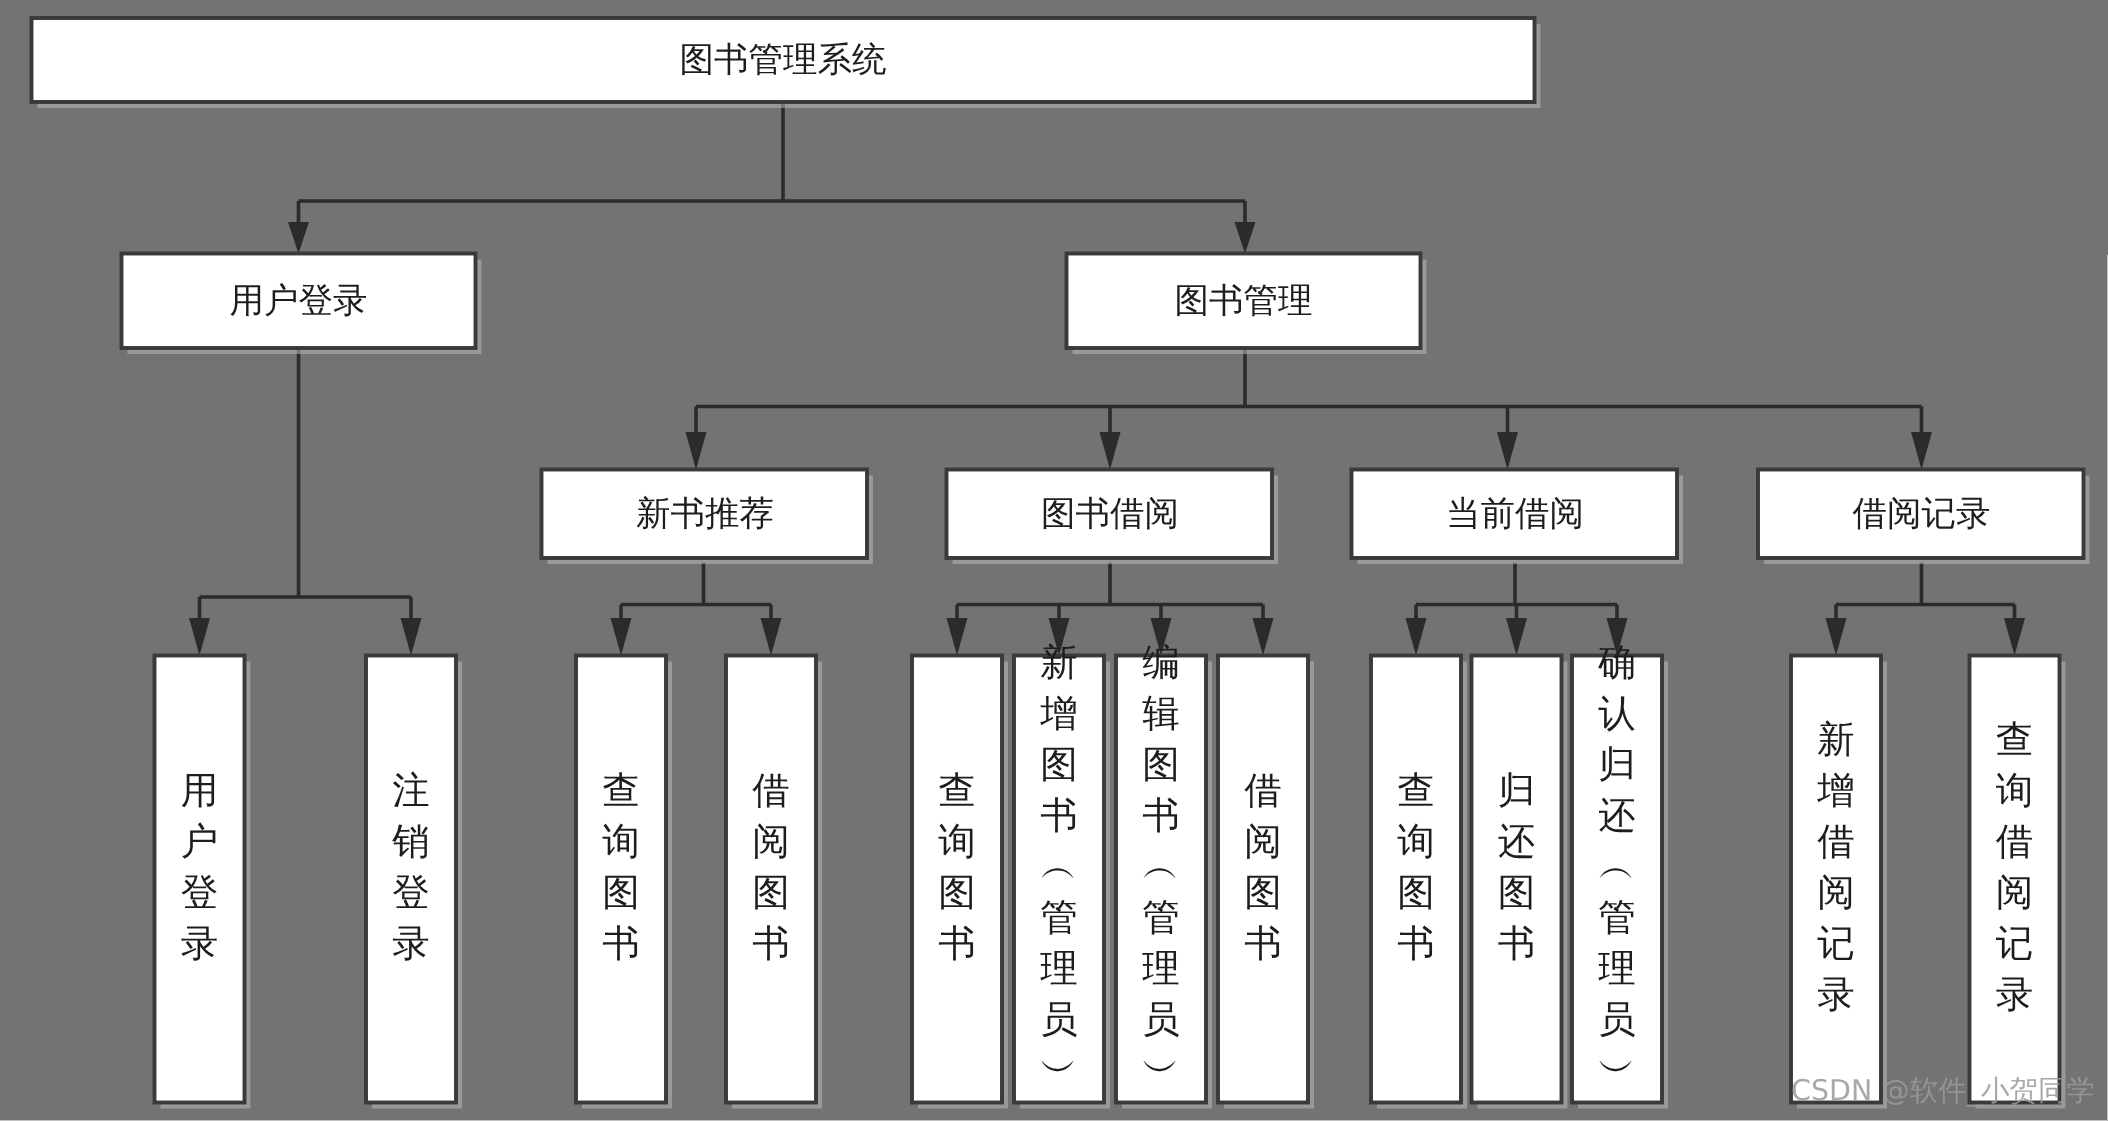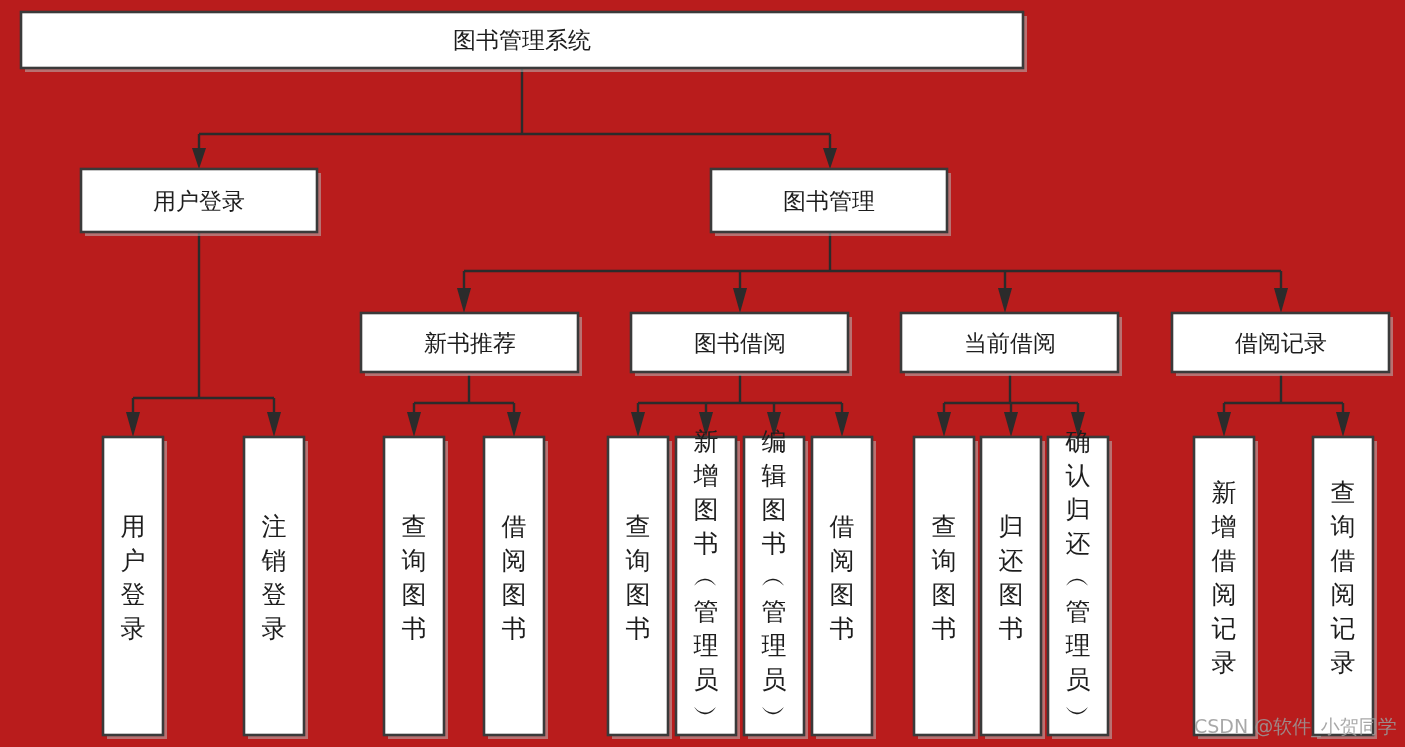--- a/index.html
+++ b/index.html
@@ -7,21 +7,21 @@
     padding: 0;
     background: #ffffff;
   }
   body {
     font-family: "DejaVu Sans", "Liberation Sans", sans-serif;
   }
   #diagram-root {
     position: relative;
     width: 1405px;
     height: 747px;
-    background: #b91c1c;
+    background: #737373;
     overflow: hidden;
   }
   svg#flow {
     position: absolute;
     left: 0;
     top: 0;
     width: 1405px;
     height: 747px;
   }
   .node-box {

